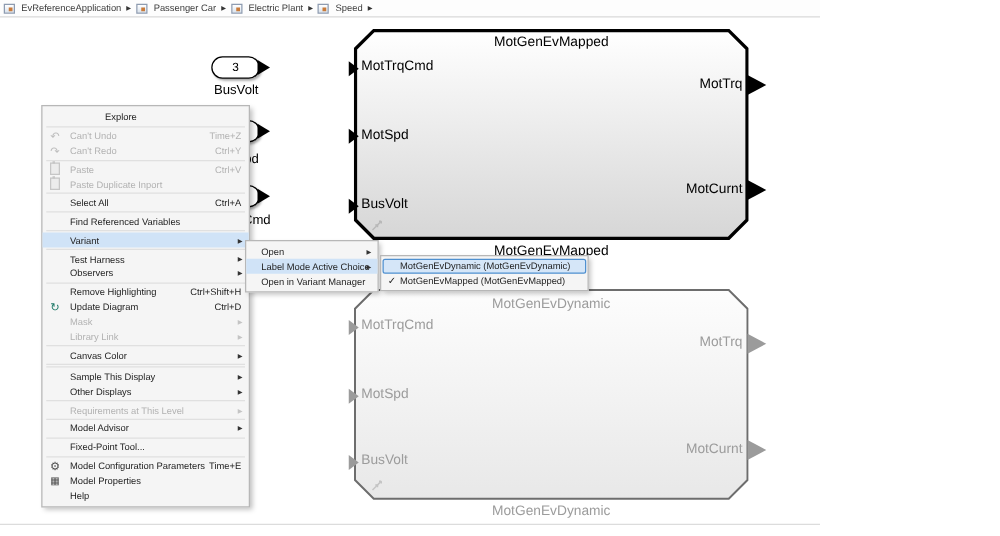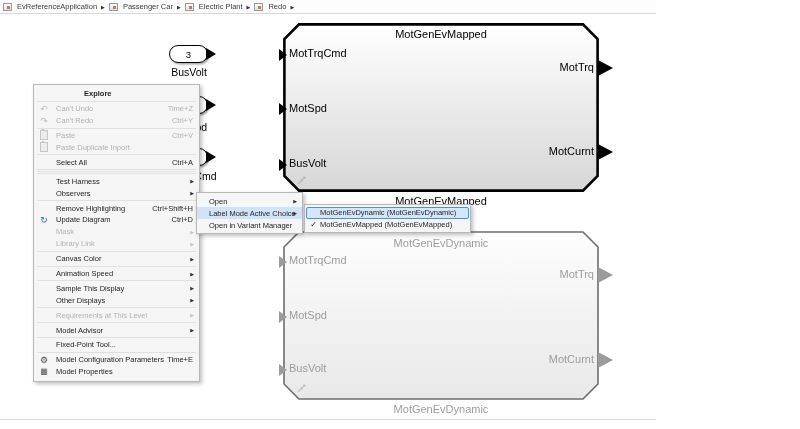--- a/index.html
+++ b/index.html
@@ -34,21 +34,21 @@
   .port-label{position:absolute;font-size:10.5px;color:#000;text-align:center;line-height:12px;}
   .statusline{position:absolute;left:0;top:419px;width:800px;height:1px;background:#dcdcdc;}
   .fainttxt{position:absolute;font-size:7px;color:#c9c9c9;line-height:8px;}
   
   .menu{position:absolute;left:33px;top:84px;width:167px;background:#f5f5f5;border:1px solid #b7b7b7;
         box-shadow:2px 2px 4px rgba(0,0,0,0.25);padding:3px 0;box-sizing:border-box;z-index:10;}
   .mi{display:flex;align-items:center;height:11.9px;font-size:7.5px;color:#1e1e1e;position:relative;
       padding-right:6px;cursor:default;white-space:nowrap;}
   .mi .gut{width:20px;flex:0 0 20px;text-align:center;}
   .mi .lbl{margin-left:2px;}
-  .mi .b{font-weight:700;padding-left:28px;}
+  .mi .b{font-weight:400;padding-left:28px;}
   .mi .sc{margin-left:auto;}
   .mi .sub{position:absolute;right:5px;font-size:5px;color:#333;}
   .mi.dis{color:#b2b2b2;}
   .mi.dis .sub{color:#c4c4c4;}
   .mi.hl{background:#d0e3f7;}
   .msep{height:1px;background:#e0e0e0;margin:1px 3px;}
   .ic-undo,.ic-redo{font-size:9px;color:#bdbdbd;line-height:10px;}
   .ic-paste{display:inline-block;width:6px;height:8px;border:1px solid #c6c6c6;background:#ececec;position:relative;}
   .ic-paste::before{content:"";position:absolute;left:1px;top:-2px;width:2px;height:2px;background:#c6c6c6;}
   .ic-update{font-size:9px;color:#1f7a68;line-height:10px;}
@@ -81,21 +81,21 @@
       <span class="crumb-label">Passenger Car</span>
     </span>
     <span class="carrow">▶</span>
     <span class="crumb">
       <span class="bicon"></span>
       <span class="crumb-label">Electric Plant</span>
     </span>
     <span class="carrow">▶</span>
     <span class="crumb">
       <span class="bicon"></span>
-      <span class="crumb-label">Redo</span>
+      <span class="crumb-label">Speed</span>
     </span>
     <span class="carrow">▶</span>
   </div>
 
   <svg class="abs" style="left:283px;top:23px;" width="316" height="169">
     <defs>
       <linearGradient id="gA" x1="0" y1="0" x2="0" y2="1">
         <stop offset="0" stop-color="#ffffff"></stop>
           <stop offset="1" stop-color="#d6d6d6"></stop>
       </linearGradient>
@@ -213,21 +213,30 @@
       <span class="gut"><span class="ic-paste"></span></span>
       <span class="lbl">Paste Duplicate Inport</span>
     </div>
     <div class="msep"></div>
     <div class="mi">
       <span class="gut"></span>
       <span class="lbl">Select All</span>
       <span class="sc">Ctrl+A</span>
     </div>
     <div class="msep"></div>
-    <div class="msep"></div>
+    <div class="mi">
+      <span class="gut"></span>
+      <span class="lbl">Find Referenced Variables</span>
+    </div>
+    <div class="msep"></div>
+    <div class="mi hl">
+      <span class="gut"></span>
+      <span class="lbl">Variant</span>
+      <span class="sub">▶</span>
+    </div>
     <div class="msep"></div>
     <div class="mi">
       <span class="gut"></span>
       <span class="lbl">Test Harness</span>
       <span class="sub">▶</span>
     </div>
     <div class="mi">
       <span class="gut"></span>
       <span class="lbl">Observers</span>
       <span class="sub">▶</span>
@@ -253,25 +262,20 @@
       <span class="lbl">Library Link</span>
       <span class="sub">▶</span>
     </div>
     <div class="msep"></div>
     <div class="mi">
       <span class="gut"></span>
       <span class="lbl">Canvas Color</span>
       <span class="sub">▶</span>
     </div>
     <div class="msep"></div>
-    <div class="mi">
-      <span class="gut"></span>
-      <span class="lbl">Animation Speed</span>
-      <span class="sub">▶</span>
-    </div>
     <div class="msep"></div>
     <div class="mi">
       <span class="gut"></span>
       <span class="lbl">Sample This Display</span>
       <span class="sub">▶</span>
     </div>
     <div class="mi">
       <span class="gut"></span>
       <span class="lbl">Other Displays</span>
       <span class="sub">▶</span>
@@ -295,20 +299,24 @@
     </div>
     <div class="msep"></div>
     <div class="mi">
       <span class="gut"><span class="ic-gear">⚙</span></span>
       <span class="lbl">Model Configuration Parameters</span>
       <span class="sc">Time+E</span>
     </div>
     <div class="mi">
       <span class="gut"><span class="ic-props">▦</span></span>
       <span class="lbl">Model Properties</span>
+    </div>
+    <div class="mi">
+      <span class="gut"></span>
+      <span class="lbl">Help</span>
     </div>
   </div>
 
   <div class="submenu sm2">
     <div class="row sel">
       <span class="chk"></span>
       <span>MotGenEvDynamic (MotGenEvDynamic)</span>
     </div>
     <div class="row">
       <span class="chk">✓</span>

